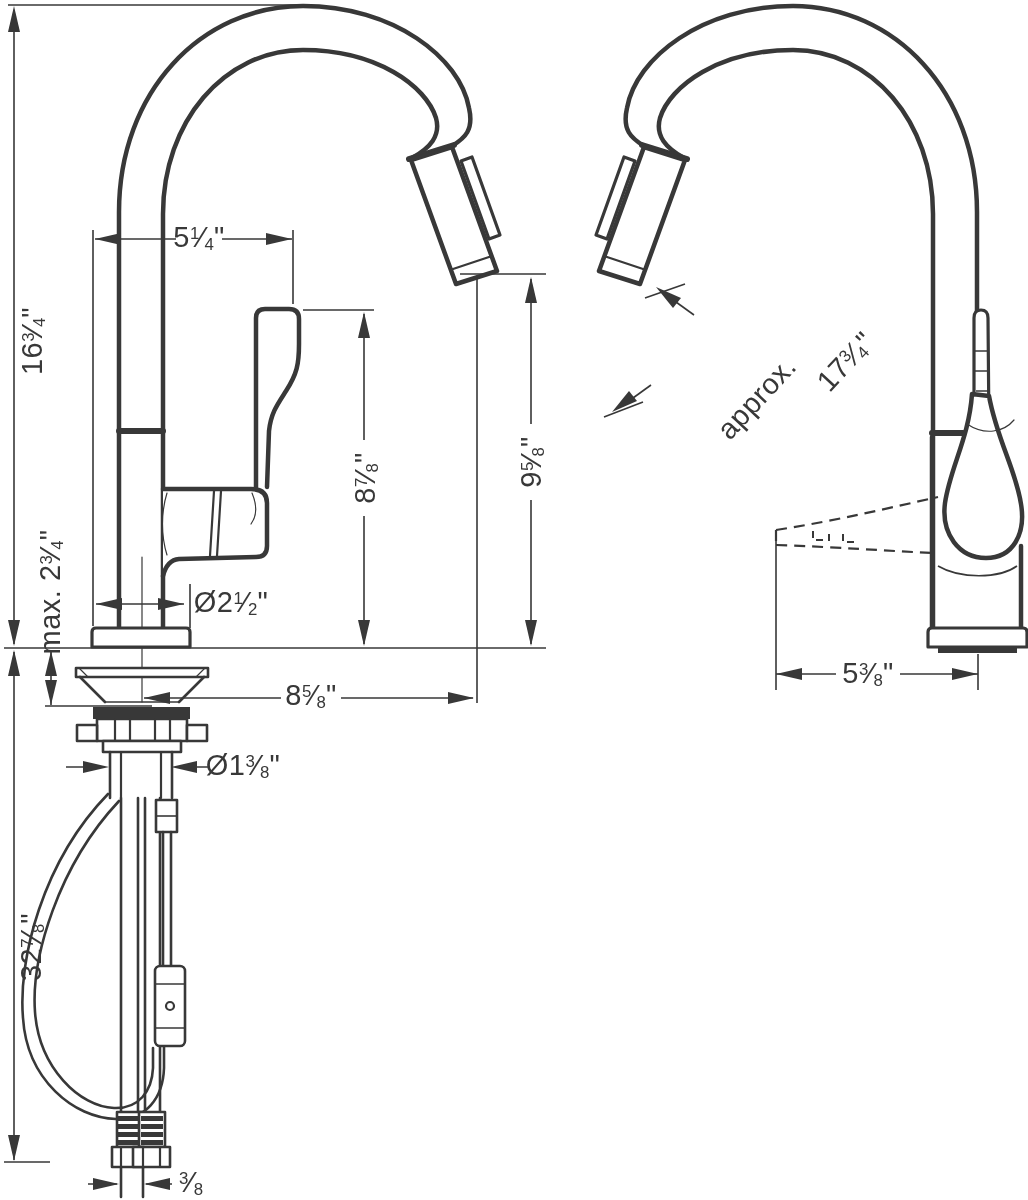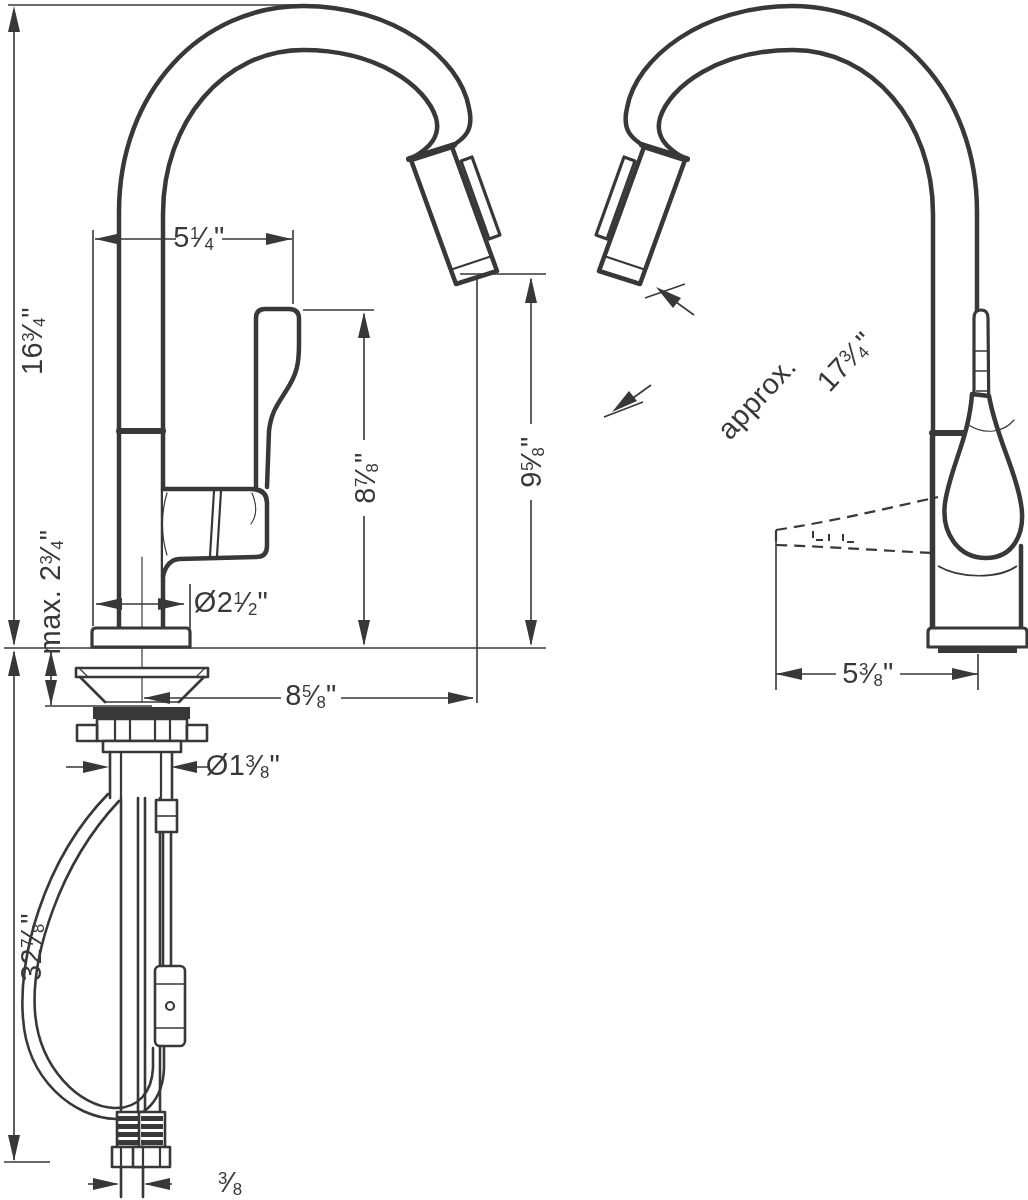--- a/index.html
+++ b/index.html
@@ -239,18 +239,18 @@
 
 <div class="dlab" style="left:33px;top:341px;--r:-90deg;">16<sup>3</sup>⁄<sub>4</sub>"</div>
 <div class="dlab" style="left:199px;top:238px;">5<sup>1</sup>⁄<sub>4</sub>"</div>
 <div class="dlab" style="left:51px;top:592px;--r:-90deg;">max. 2<sup>3</sup>⁄<sub>4</sub>"</div>
 <div class="dlab" style="left:231px;top:603px;">Ø2<sup>1</sup>⁄<sub>2</sub>"</div>
 <div class="dlab" style="left:366px;top:478px;--r:-90deg;">8<sup>7</sup>⁄<sub>8</sub>"</div>
 <div class="dlab" style="left:532px;top:462px;--r:-90deg;">9<sup>5</sup>⁄<sub>8</sub>"</div>
 <div class="dlab" style="left:311px;top:696px;">8<sup>5</sup>⁄<sub>8</sub>"</div>
 <div class="dlab" style="left:243px;top:766px;">Ø1<sup>3</sup>⁄<sub>8</sub>"</div>
 <div class="dlab" style="left:32px;top:947px;--r:-90deg;">32<sup>7</sup>⁄<sub>8</sub>"</div>
-<div class="dlab" style="left:191px;top:1183px;margin-left:39px;"><sup>3</sup>⁄<sub>8</sub></div>
+<div class="dlab" style="left:191px;top:1183px;"><sup>3</sup>⁄<sub>8</sub></div>
 <div class="dlab" style="left:757px;top:398px;--r:-47deg;">approx.</div>
 <div class="dlab" style="left:846px;top:362px;--r:-47deg;">17<sup>3</sup>⁄<sub>4</sub>"</div>
 <div class="dlab" style="left:868px;top:674px;">5<sup>3</sup>⁄<sub>8</sub>"</div>
 
 </div>
 
 </body></html>

